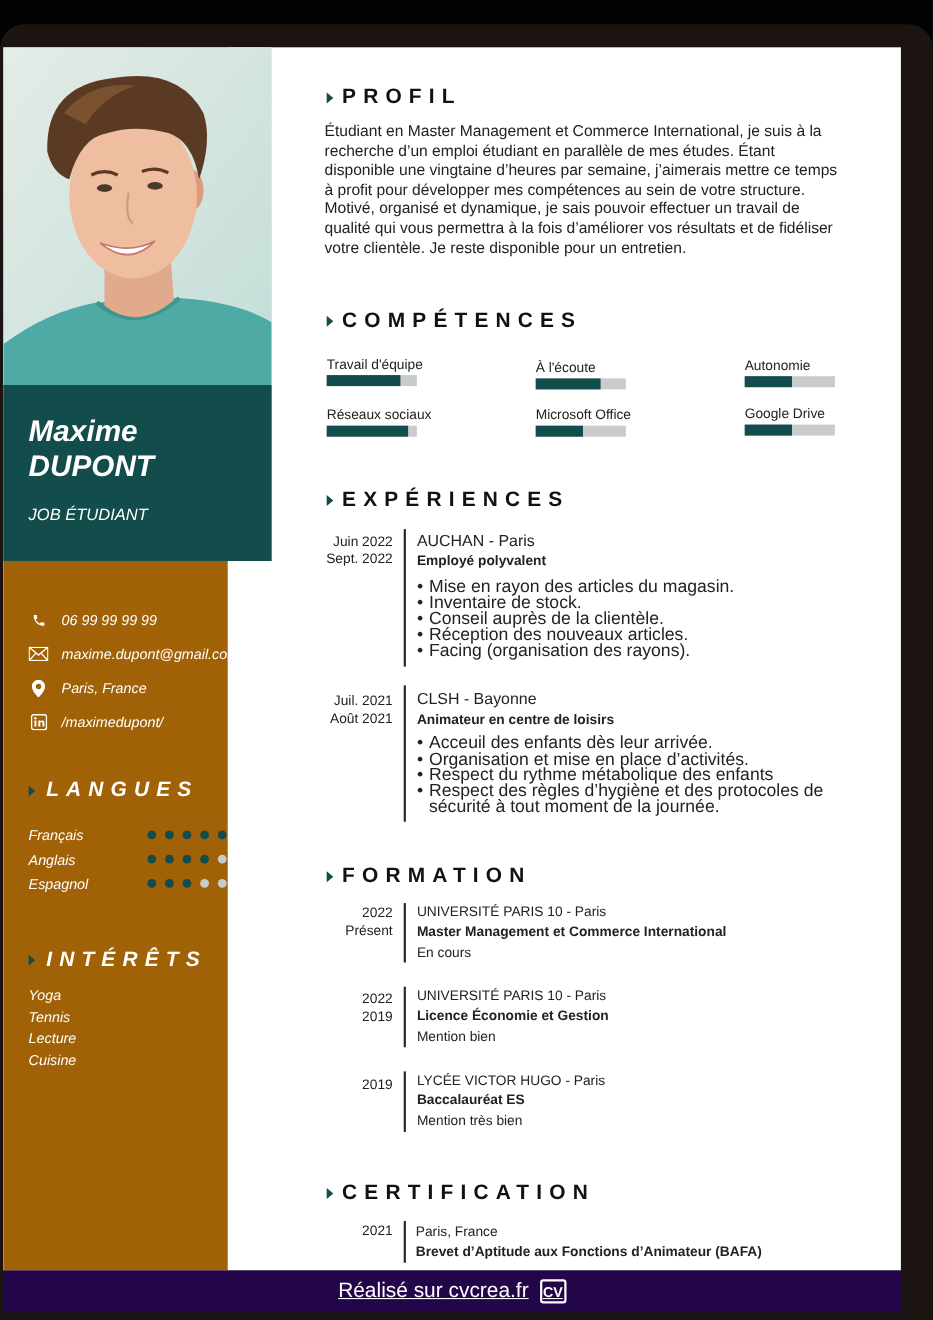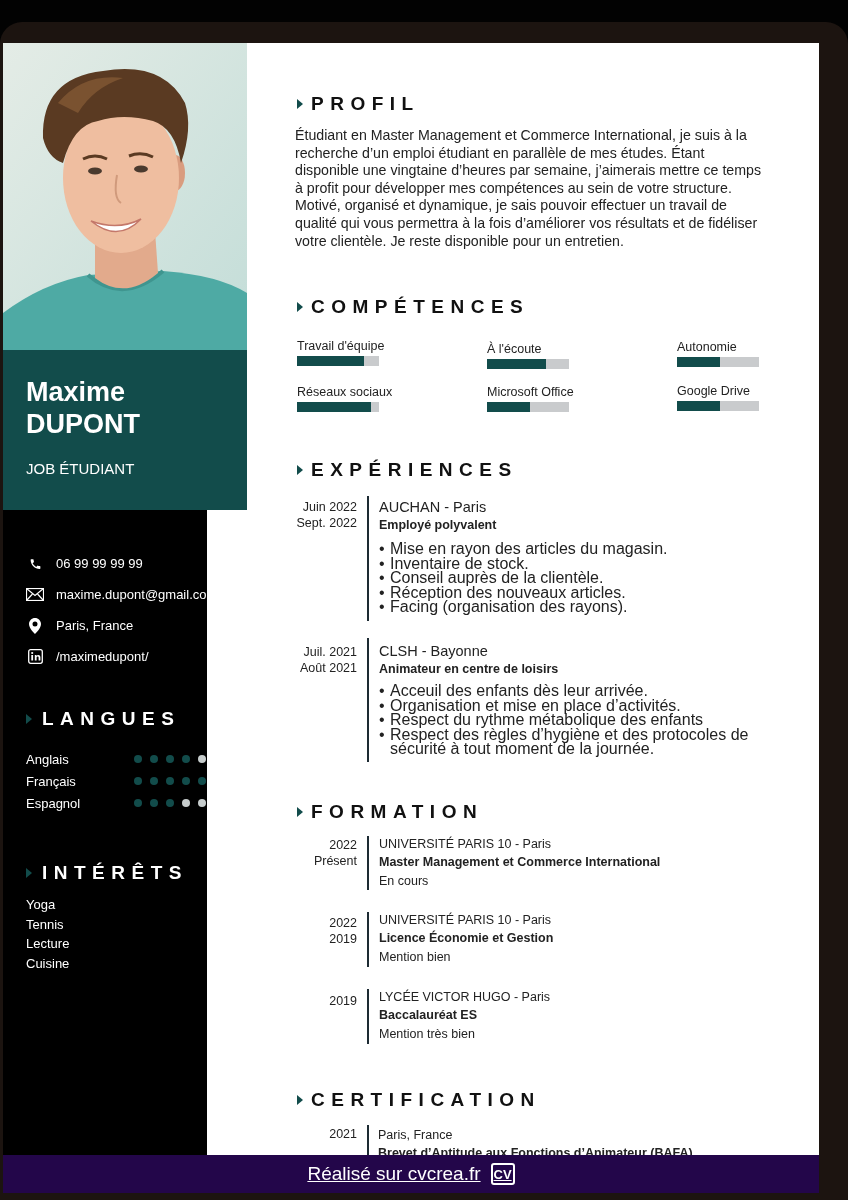--- a/index.html
+++ b/index.html
@@ -9,21 +9,22 @@
   .frame {
     position: absolute; left: 0; top: 22px; width: 848px; height: 1178px;
     background: #1c1410; border-radius: 22px 22px 0 0;
   }
   .page {
     position: absolute; left: 3px; top: 43px; width: 816px; height: 1112px;
     background: #ffffff; overflow: hidden;
   }
   .sidebar {
     position: absolute; left: 0; top: 0; width: 204px; height: 1112px;
-    background: #000000;
+    background: #a16207;
+    font-style: italic;
   }
   .photo {
     position: absolute; left: 0; top: 0; width: 244px; height: 307px;
     background: linear-gradient(160deg, #dfeae6 0%, #cfe3df 55%, #bcd9d4 100%);
     overflow: hidden;
   }
   .namebox {
     position: absolute; left: 0; top: 307px; width: 244px; height: 160px;
     background: #124c4b; padding: 26px 0 0 23px;
   }
@@ -43,21 +44,21 @@
   .langs { position: absolute; left: 23px; top: 705px; width: 200px; }
   .lang-row { display: flex; align-items: center; height: 22px; color: #fff; font-size: 13px; }
   .lang-name { width: 108px; }
   .dots { display: flex; gap: 8px; }
   .dot { width: 8px; height: 8px; border-radius: 50%; background: #124c4b; }
   .dot.off { background: #c6cccc; }
 
   .interests { position: absolute; left: 23px; top: 852px; color: #fff; font-size: 13px; }
   .interests div { height: 19.5px; line-height: 19.5px; }
 
-  .main { position: absolute; left: 244px; top: 16px; width: 572px; height: 872px; }
+  .main { position: absolute; left: 244px; top: 1px; width: 572px; height: 872px; }
   .sec-title {
     position: absolute; left: 50px; display: flex; align-items: center;
     font-weight: bold; font-size: 19px; letter-spacing: 6.5px; color: #111;
   }
   .sec-title .tri { border-left-color: #124c4b; margin-right: 8px; }
   .profil-text {
     position: absolute; left: 48px; top: 68px; width: 470px;
     font-size: 14.2px; line-height: 17.6px; color: #222;
   }
 
@@ -176,37 +177,37 @@
       </div>
     </div>
 
     <div class="side-title" style="top:665px;">
       <span class="tri"></span>
       <span>LANGUES</span>
     </div>
 
     <div class="langs">
       <div class="lang-row">
+        <span class="lang-name">Français</span>
+        <span class="dots">
+          <span class="dot"></span>
+            <span class="dot"></span>
+            <span class="dot"></span>
+            <span class="dot"></span>
+            <span class="dot"></span>
+        </span>
+      </div>
+      <div class="lang-row">
         <span class="lang-name">Anglais</span>
         <span class="dots">
           <span class="dot"></span>
             <span class="dot"></span>
             <span class="dot"></span>
             <span class="dot"></span>
             <span class="dot off"></span>
-        </span>
-      </div>
-      <div class="lang-row">
-        <span class="lang-name">Français</span>
-        <span class="dots">
-          <span class="dot"></span>
-            <span class="dot"></span>
-            <span class="dot"></span>
-            <span class="dot"></span>
-            <span class="dot"></span>
         </span>
       </div>
       <div class="lang-row">
         <span class="lang-name">Espagnol</span>
         <span class="dots">
           <span class="dot"></span>
             <span class="dot"></span>
             <span class="dot"></span>
             <span class="dot off"></span>
             <span class="dot off"></span>

